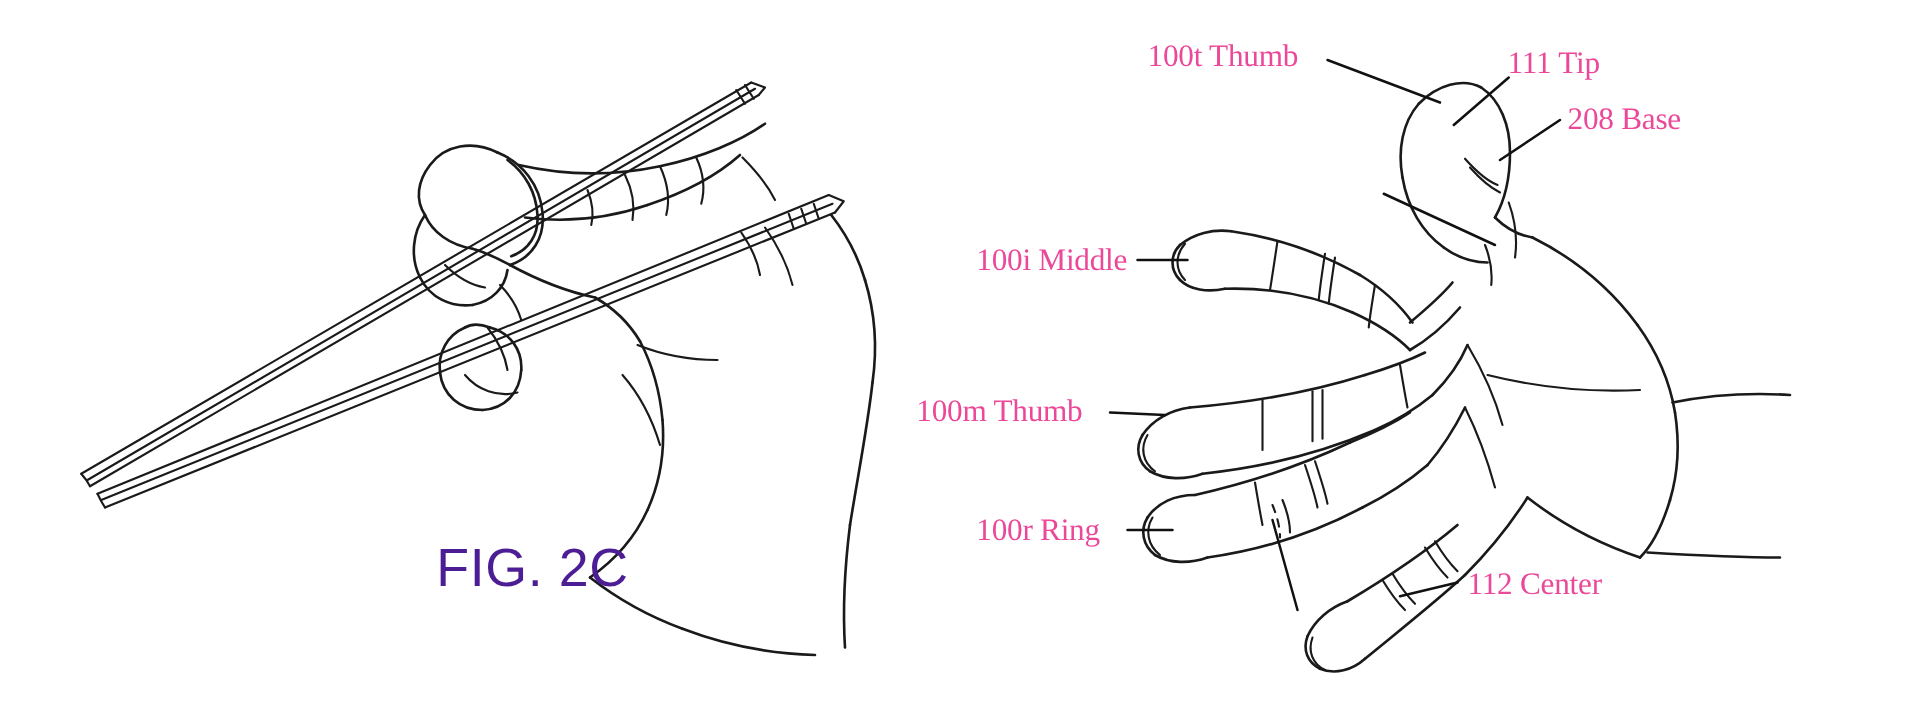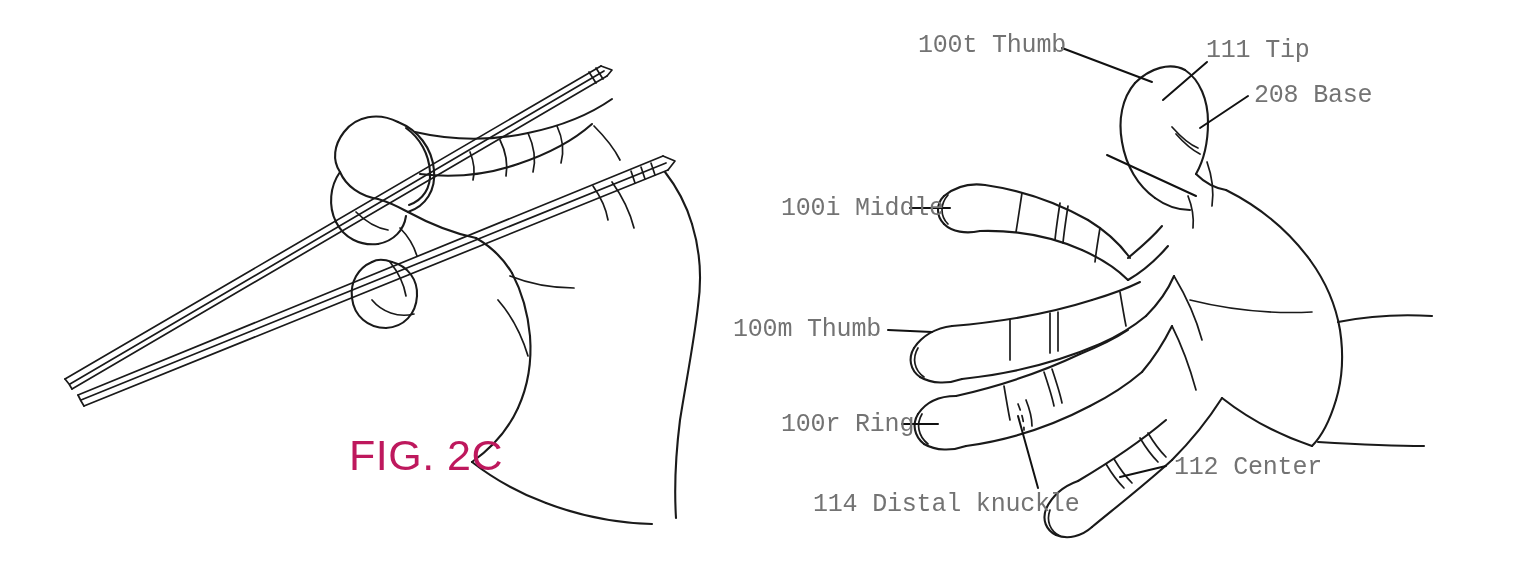--- a/index.html
+++ b/index.html
@@ -41,32 +41,32 @@
     stroke-linejoin: round;
   }
   .leader {
     fill: none;
     stroke: #111111;
     stroke-width: 2.0;
     stroke-linecap: round;
   }
   .label {
     position: absolute;
-    font-family: Liberation Mono, monospace;
+    font-family: Liberation Serif, serif;
     font-size: 25px;
-    color: #737373;
+    color: #ec4899;
     white-space: nowrap;
     letter-spacing: -0.2px;
     line-height: 1;
   }
   .fig-caption {
     position: absolute;
     font-family: "Liberation Sans", sans-serif;
     font-size: 43px;
-    color: #be185d;
+    color: #4c1d95;
     white-space: nowrap;
     letter-spacing: 0.5px;
     line-height: 1;
   }
 </style>
 </head>
 <body>
 
 <div id="page">
 
@@ -282,18 +282,17 @@
 
 
   <div class="label" style="left:781px; top:196px;">100i Middle</div>
 
   <div class="label" style="left:733px; top:317px;">100m Thumb</div>
 
   <div class="label" style="left:781px; top:412px;">100r Ring</div>
 
   <div class="label" style="left:1174px; top:455px;">112 Center</div>
 
-  <div class="label" style="left:813px; top:492px;">114 Distal knuckle</div>
 
   <div class="fig-caption" style="left:349px; top:434px;">FIG. 2C</div>
 
 
 </div>
 
 </body></html>

